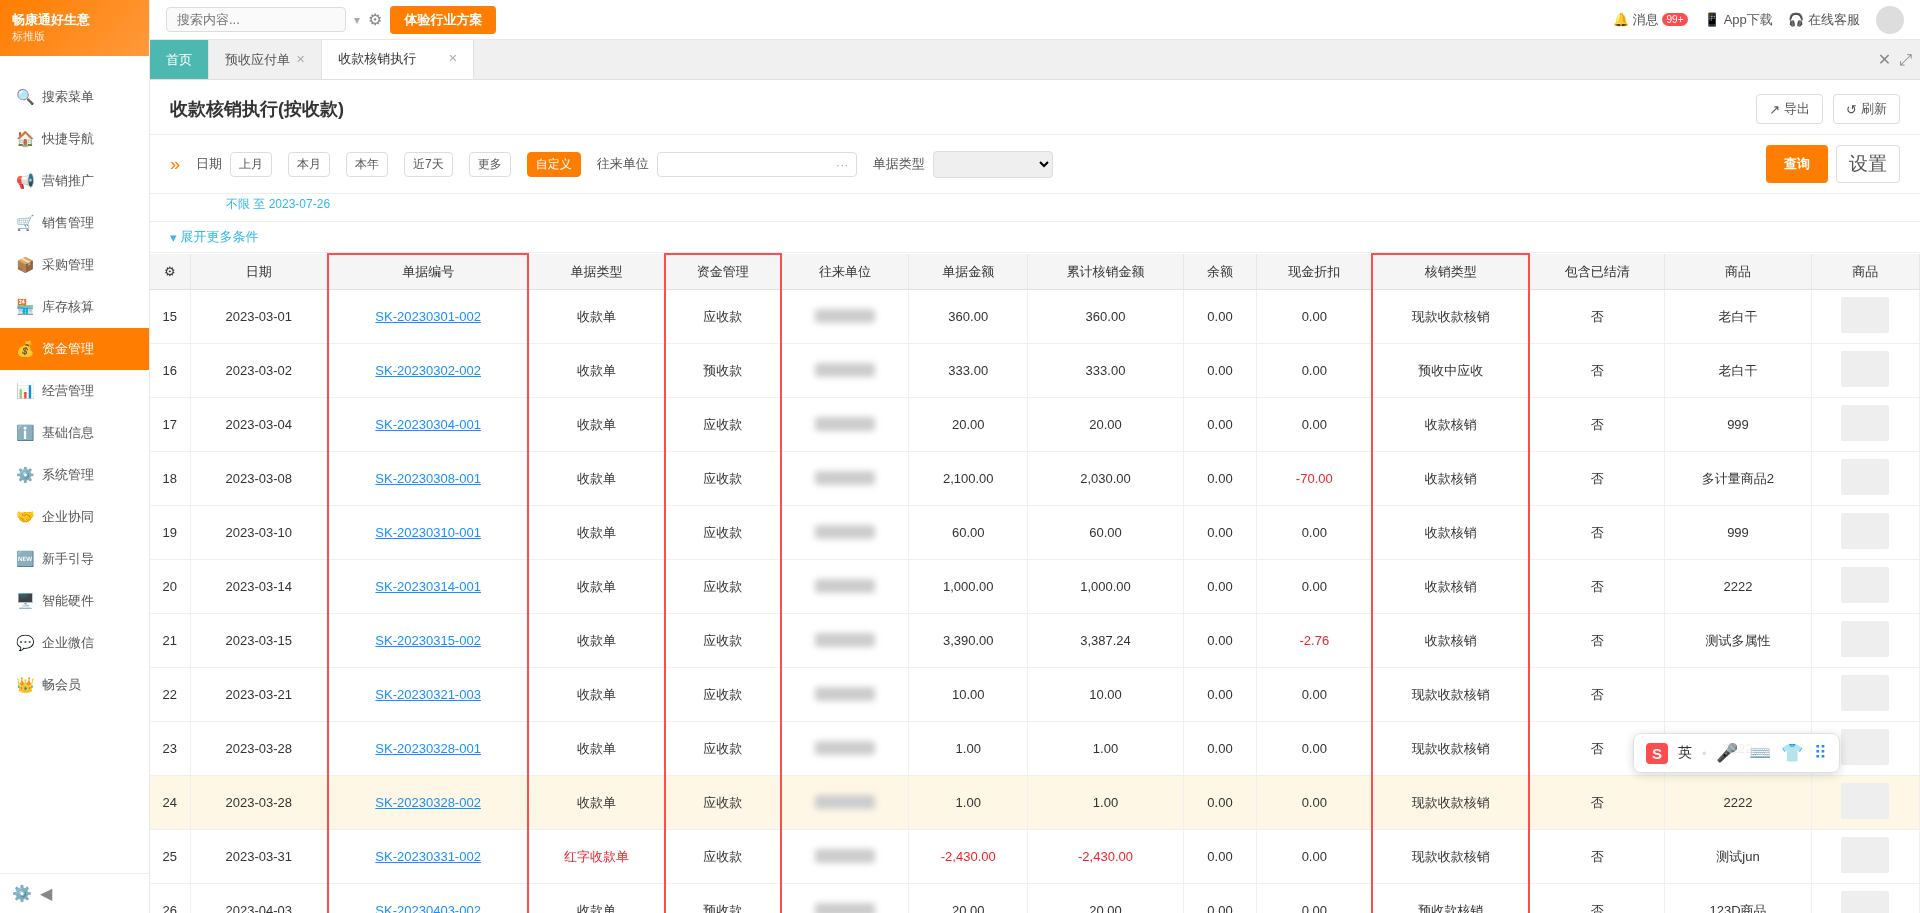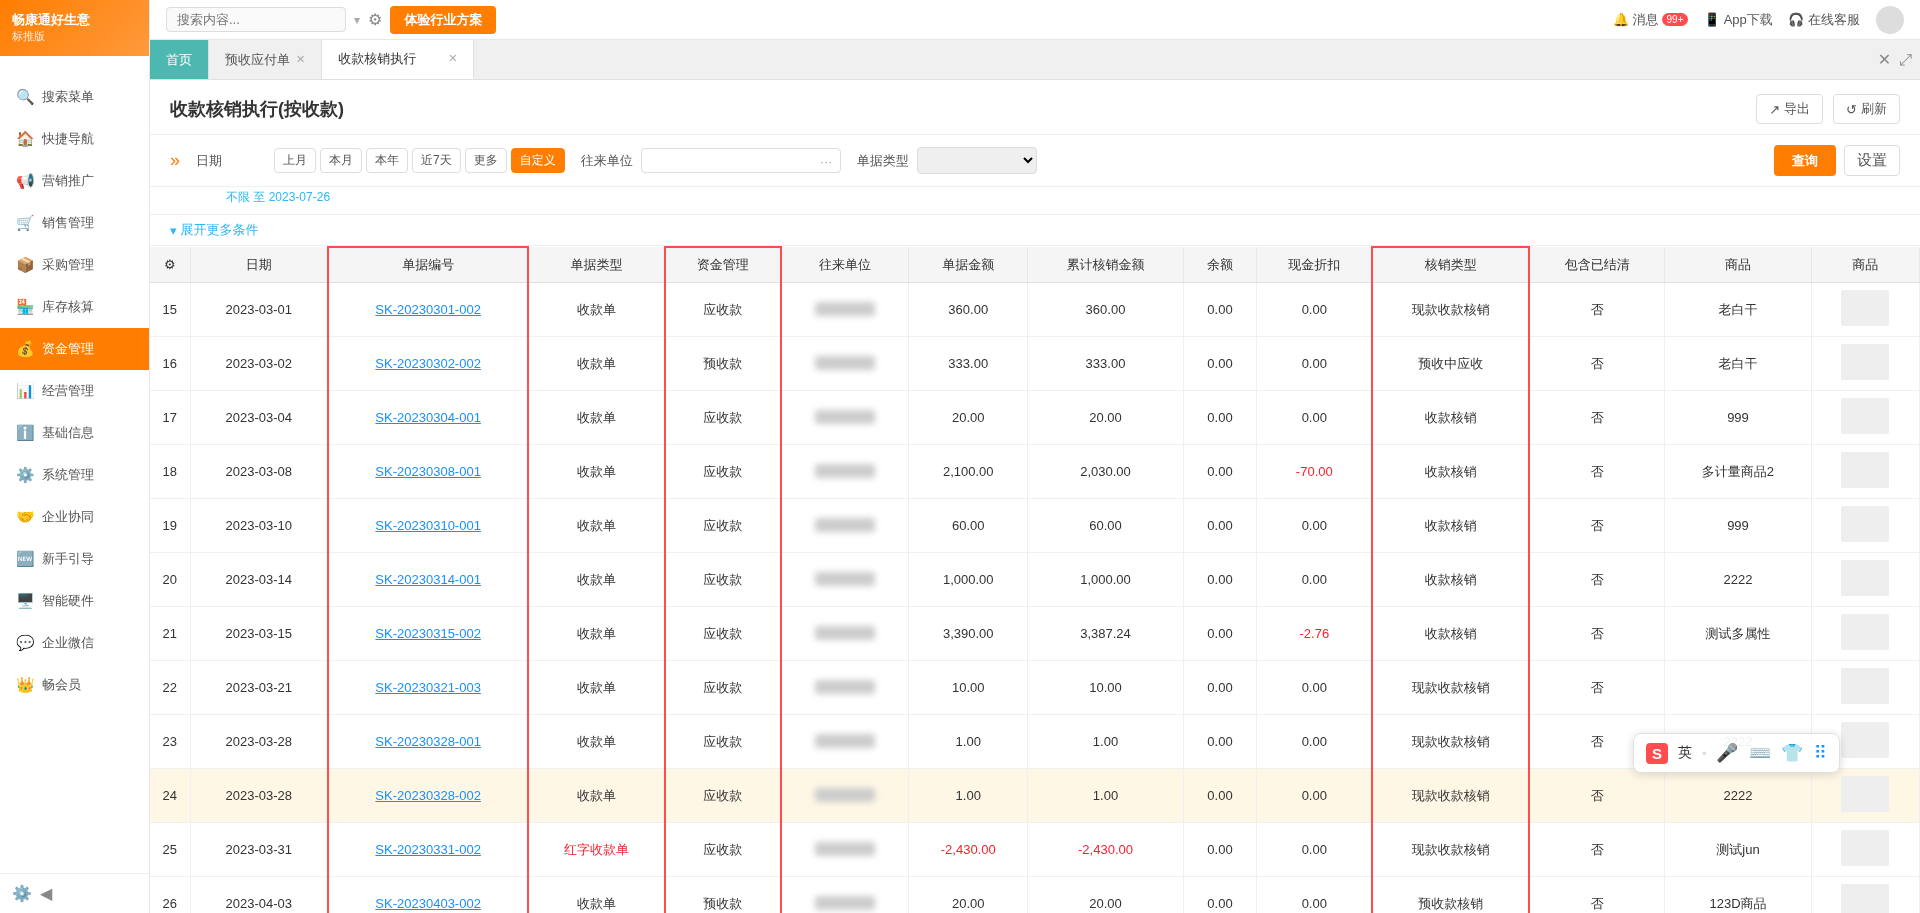--- a/index.html
+++ b/index.html
@@ -43,28 +43,28 @@
     
     .page-header { padding: 14px 20px 10px; background: #fff; border-bottom: 1px solid #eee; display: flex; align-items: center; justify-content: space-between; }
     .page-title { font-size: 18px; font-weight: bold; color: #333; }
     .page-actions { display: flex; gap: 10px; }
     .btn-outline { border: 1px solid #ddd; border-radius: 4px; padding: 5px 12px; font-size: 13px; cursor: pointer; background: #fff; color: #555; display: flex; align-items: center; gap: 4px; }
 
     
     .filter-bar { background: #fff; padding: 10px 20px; border-bottom: 1px solid #eee; display: flex; align-items: center; gap: 16px; flex-wrap: wrap; }
     .filter-section { display: flex; align-items: center; gap: 8px; }
     .filter-label { color: #555; font-size: 13px; white-space: nowrap; }
-    .filter-btns { display: flex; gap: 4px; margin-left: 44px; }
+    .filter-btns { display: flex; gap: 16px; }
     .filter-btn { border: 1px solid #ddd; border-radius: 4px; padding: 3px 8px; font-size: 12px; cursor: pointer; background: #fff; color: #555; }
     .filter-btn.custom { background: #ff7d00; color: #fff; border-color: #ff7d00; }
     .filter-date-range { color: #2db7f5; font-size: 12px; }
     .filter-input { border: 1px solid #ddd; border-radius: 4px; padding: 4px 30px 4px 10px; font-size: 13px; width: 200px; position: relative; }
     .filter-select { border: 1px solid #ddd; border-radius: 4px; padding: 4px 24px 4px 10px; font-size: 13px; min-width: 120px; }
     .btn-query { background: #ff7d00; color: #fff; border: none; border-radius: 4px; padding: 6px 18px; font-size: 13px; cursor: pointer; font-weight: bold; }
-    .btn-settings { border: 1px solid #ddd; border-radius: 4px; padding: 5px 12px; font-size: 15px; cursor: pointer; background: #fff; color: #555; }
+    .btn-settings { border: 1px solid #ddd; border-radius: 4px; padding: 5px 12px; font-size: 19px; cursor: pointer; background: #fff; color: #555; }
     .filter-expand { display: flex; align-items: center; gap: 4px; color: #2db7f5; font-size: 13px; cursor: pointer; padding: 6px 20px; border-bottom: 1px solid #eee; background: #fff; }
 
     
     .table-container { flex: 1; overflow: auto; background: #fff; margin: 0; }
     table { width: 100%; border-collapse: collapse; font-size: 13px; }
     thead th { background: #f5f5f5; border-bottom: 1px solid #e0e0e0; border-right: 1px solid #e8e8e8; padding: 8px 10px; text-align: center; color: #333; font-weight: normal; white-space: nowrap; position: sticky; top: 0; z-index: 2; }
     tbody td { border-bottom: 1px solid #f0f0f0; border-right: 1px solid #f0f0f0; padding: 7px 10px; text-align: center; color: #333; white-space: nowrap; }
     .link-blue { color: #1890ff; text-decoration: underline; cursor: pointer; }
     .text-red { color: #f5222d; }
 

